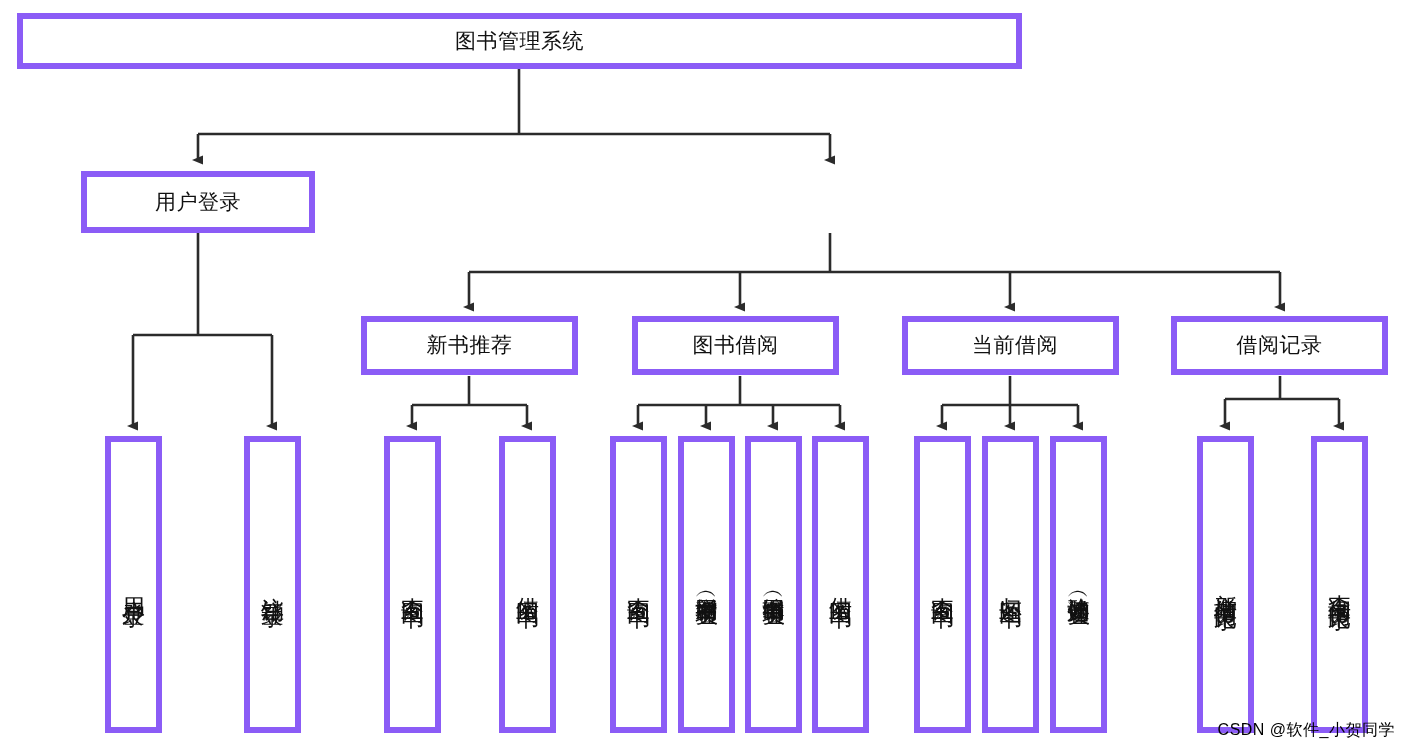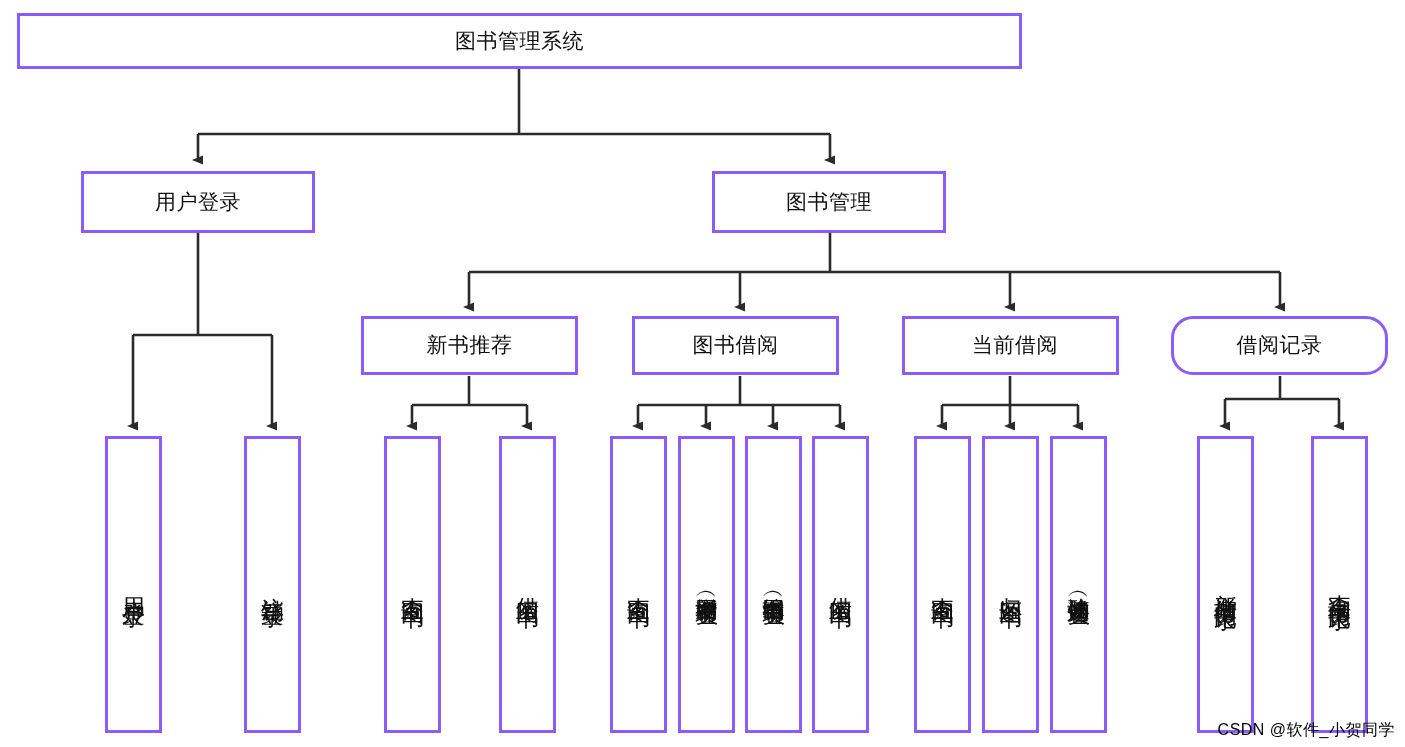--- a/index.html
+++ b/index.html
@@ -21,21 +21,21 @@
   #diagram-svg {
     position: absolute;
     left: 0;
     top: 0;
     width: 1405px;
     height: 747px;
   }
   .node {
     position: absolute;
     box-sizing: border-box;
-    border: 3px solid #8b5cf6;
+    border: 6px solid #8b5cf6;
     background: #ffffff;
     display: flex;
     align-items: center;
     justify-content: center;
     color: #111111;
   }
   .node-label {
     display: block;
     text-align: center;
     line-height: 1.18;
@@ -128,37 +128,34 @@
   </svg>
 
   <div class="node horizontal" style="left:17px; top:13px; width:1005px; height:56px;">
     <span class="node-label">图书管理系统</span>
   </div>
 
   <div class="node horizontal" style="left:81px; top:171px; width:234px; height:62px;">
     <span class="node-label">用户登录</span>
   </div>
 
-  <div class="node horizontal" style="left:712px; top:171px; width:234px; height:62px;">
-    <span class="node-label">图书管理</span>
-  </div>
 
   <div class="node horizontal" style="left:361px; top:316px; width:217px; height:59px;">
     <span class="node-label">新书推荐</span>
   </div>
 
   <div class="node horizontal" style="left:632px; top:316px; width:207px; height:59px;">
     <span class="node-label">图书借阅</span>
   </div>
 
   <div class="node horizontal" style="left:902px; top:316px; width:217px; height:59px;padding-left:9px;">
     <span class="node-label">当前借阅</span>
   </div>
 
-  <div class="node horizontal" style="left:1171px; top:316px; width:217px; height:59px;border-radius:22px;">
+  <div class="node horizontal" style="left:1171px; top:316px; width:217px; height:59px;">
     <span class="node-label">借阅记录</span>
   </div>
 
   <div class="node vertical" style="left:105px; top:436px; width:57px; height:297px;">
     <span class="node-label">用户登录</span>
   </div>
 
   <div class="node vertical" style="left:244px; top:436px; width:57px; height:297px;">
     <span class="node-label">注销登录</span>
   </div>

